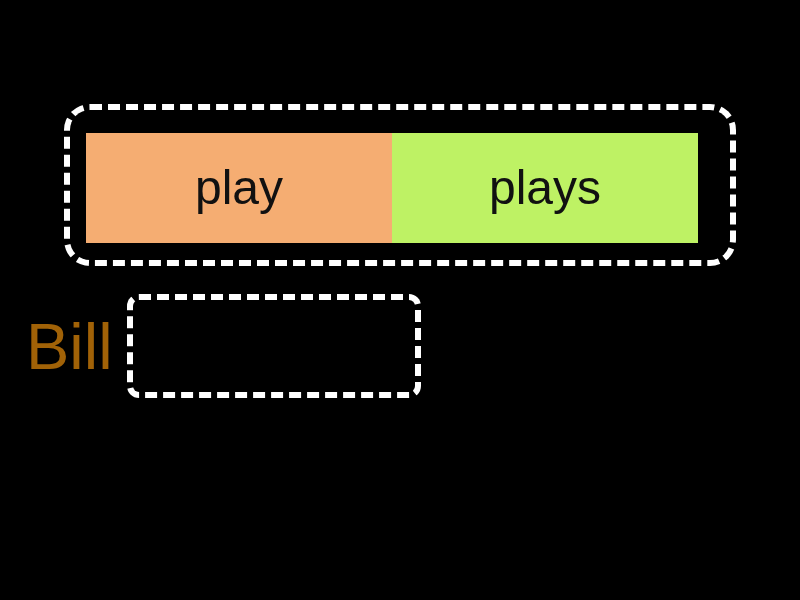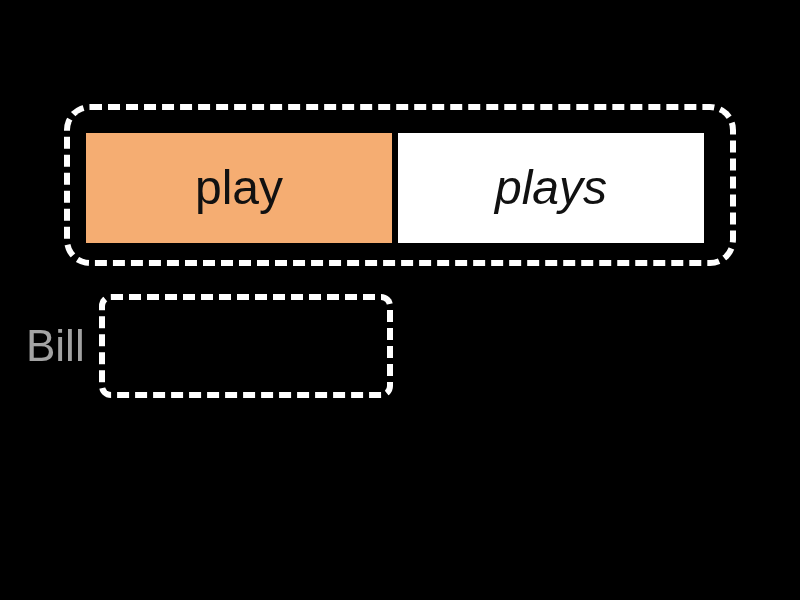--- a/index.html
+++ b/index.html
@@ -37,55 +37,54 @@
     align-items: center;
     justify-content: flex-start;
     padding: 0;
   }
 
   .tiles-row {
     position: absolute;
     left: 16px;
     top: 23px;
     display: flex;
-    gap: 6px;
   }
 
   .word-tile {
     width: 306px;
     height: 110px;
     display: flex;
     align-items: center;
     justify-content: center;
     box-sizing: border-box;
     font-size: 48px;
     line-height: 1;
     color: #111111;
     letter-spacing: 0px;
     user-select: none;
   }
 
   .word-tile.tile-orange { background: #f5ad72; }
-  .word-tile.tile-green  { background: #ffffff; font-style: italic; }
+  .word-tile.tile-green  { background: #bef264; }
 
   
   .sentence-row {
     position: absolute;
     left: 0px;
     top: 286px;
     width: 800px;
     height: 120px;
     display: flex;
     align-items: center;
     flex-wrap: nowrap;
   }
 
   .sentence-word {
-    color: #a3a3a3;
-    font-size: 44px;
+    color: #a16207;
+    font-size: 65px;
     line-height: 1;
     white-space: pre;
     user-select: none;
   }
 
   .sentence-word.word-before {
     margin-left: 26px;
     margin-right: 14px;
   }
 

